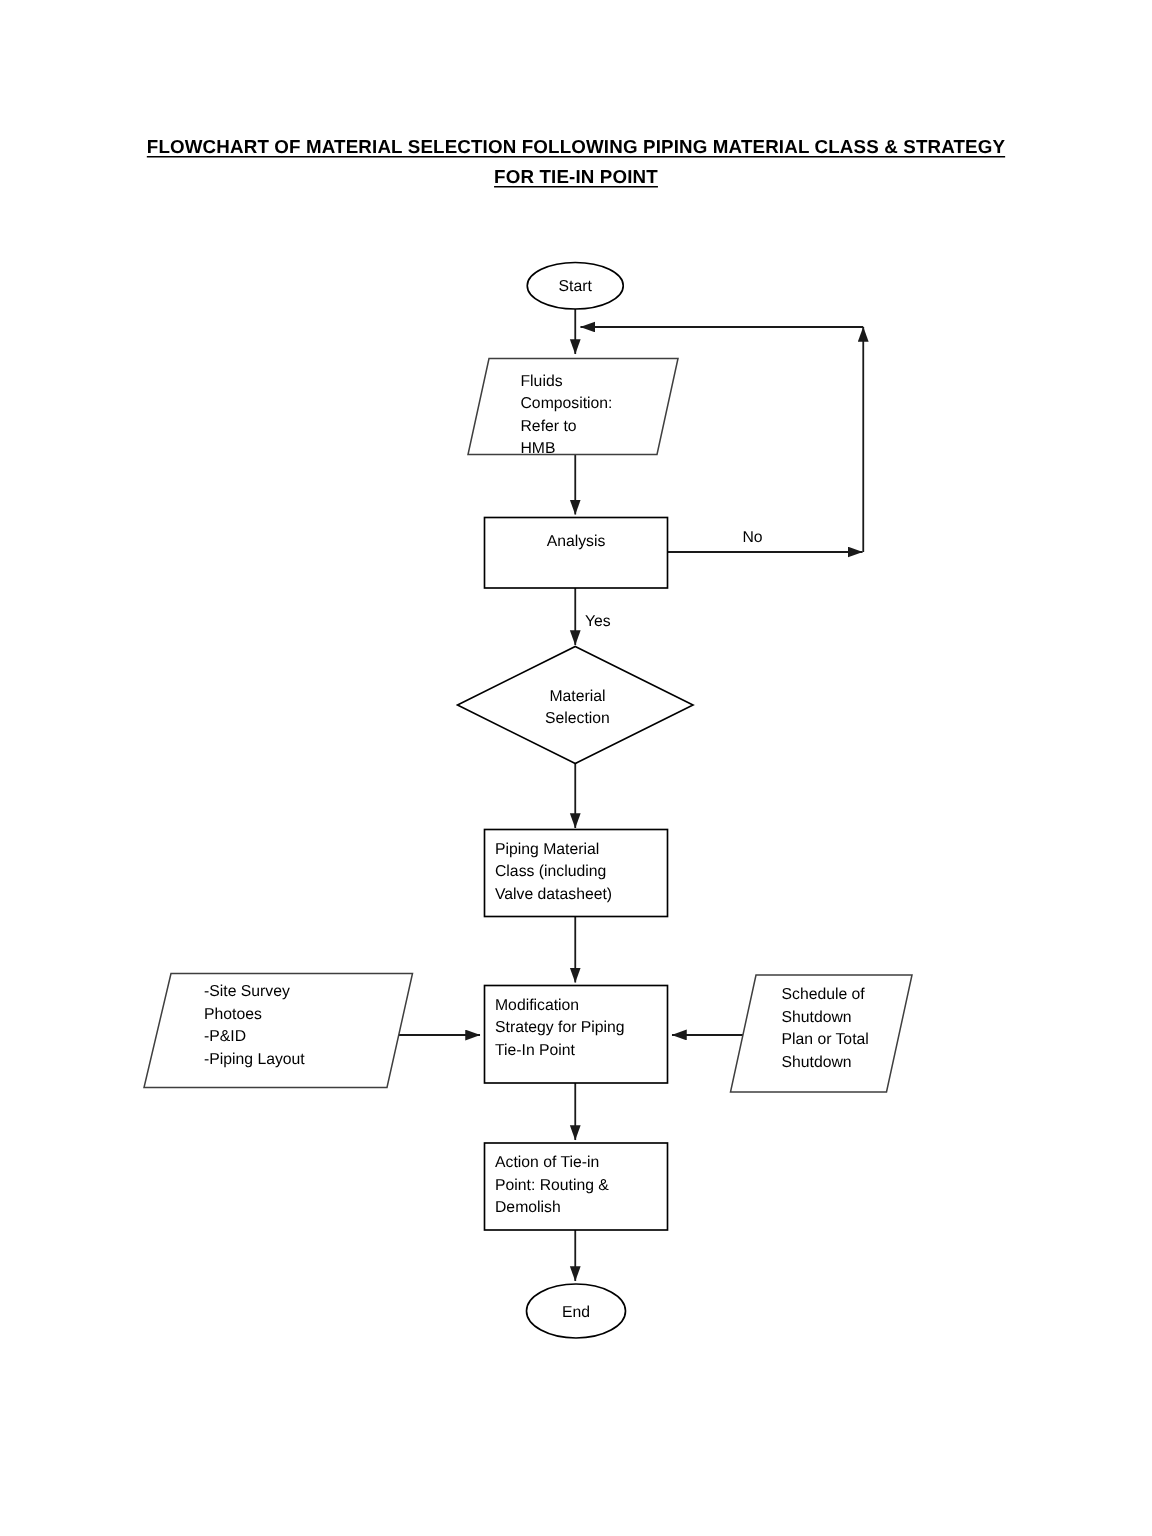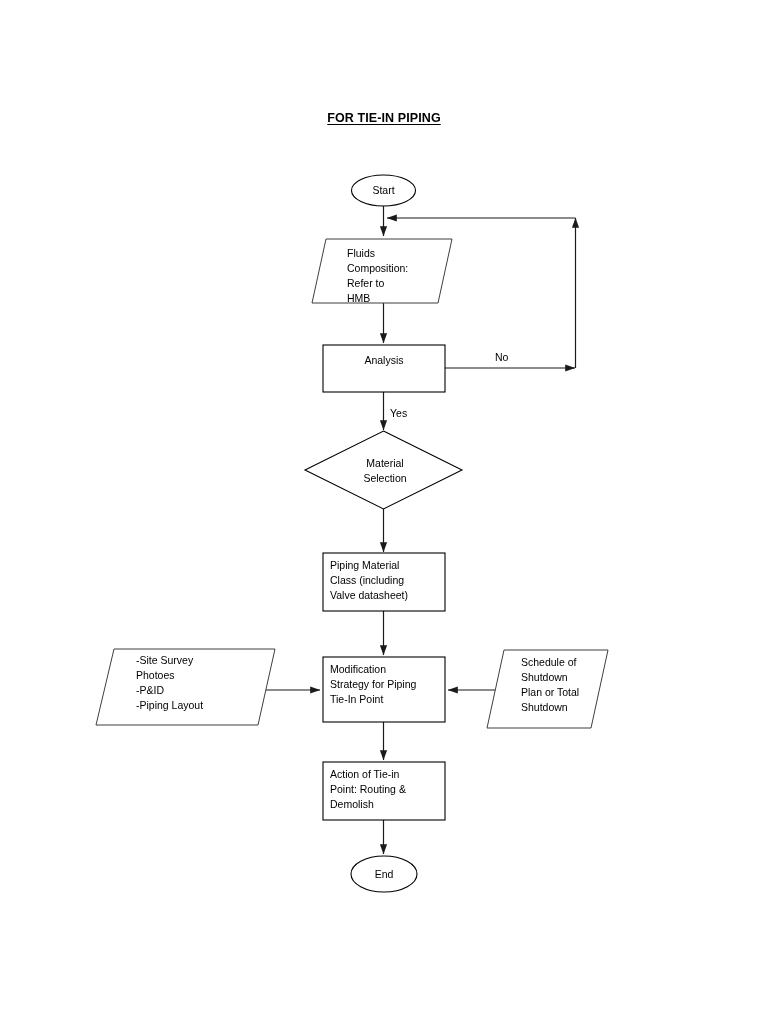--- a/index.html
+++ b/index.html
@@ -79,22 +79,22 @@
     font-size: 10.5px;
     fill: #000000;
   }
 </style>
 </head>
 <body>
 
 <div id="page">
 
   <div class="doc-title">
-    <br>
-    <span>FOR TIE-IN PIPING</span>
+    <span>FLOWCHART OF MATERIAL SELECTION FOLLOWING PIPING MATERIAL CLASS &amp; STRATEGY</span><br>
+    <span>FOR TIE-IN POINT</span>
   </div>
 
   <svg id="flow" viewBox="0 0 768 1024">
     <defs>
       <marker id="arrow" markerWidth="9" markerHeight="9" refX="8.2" refY="3" orient="auto" markerUnits="strokeWidth">
         <path d="M0,0 L8.4,3 L0,6 z" fill="#1a1a1a"></path>
       </marker>
     </defs>
 
     <g>

